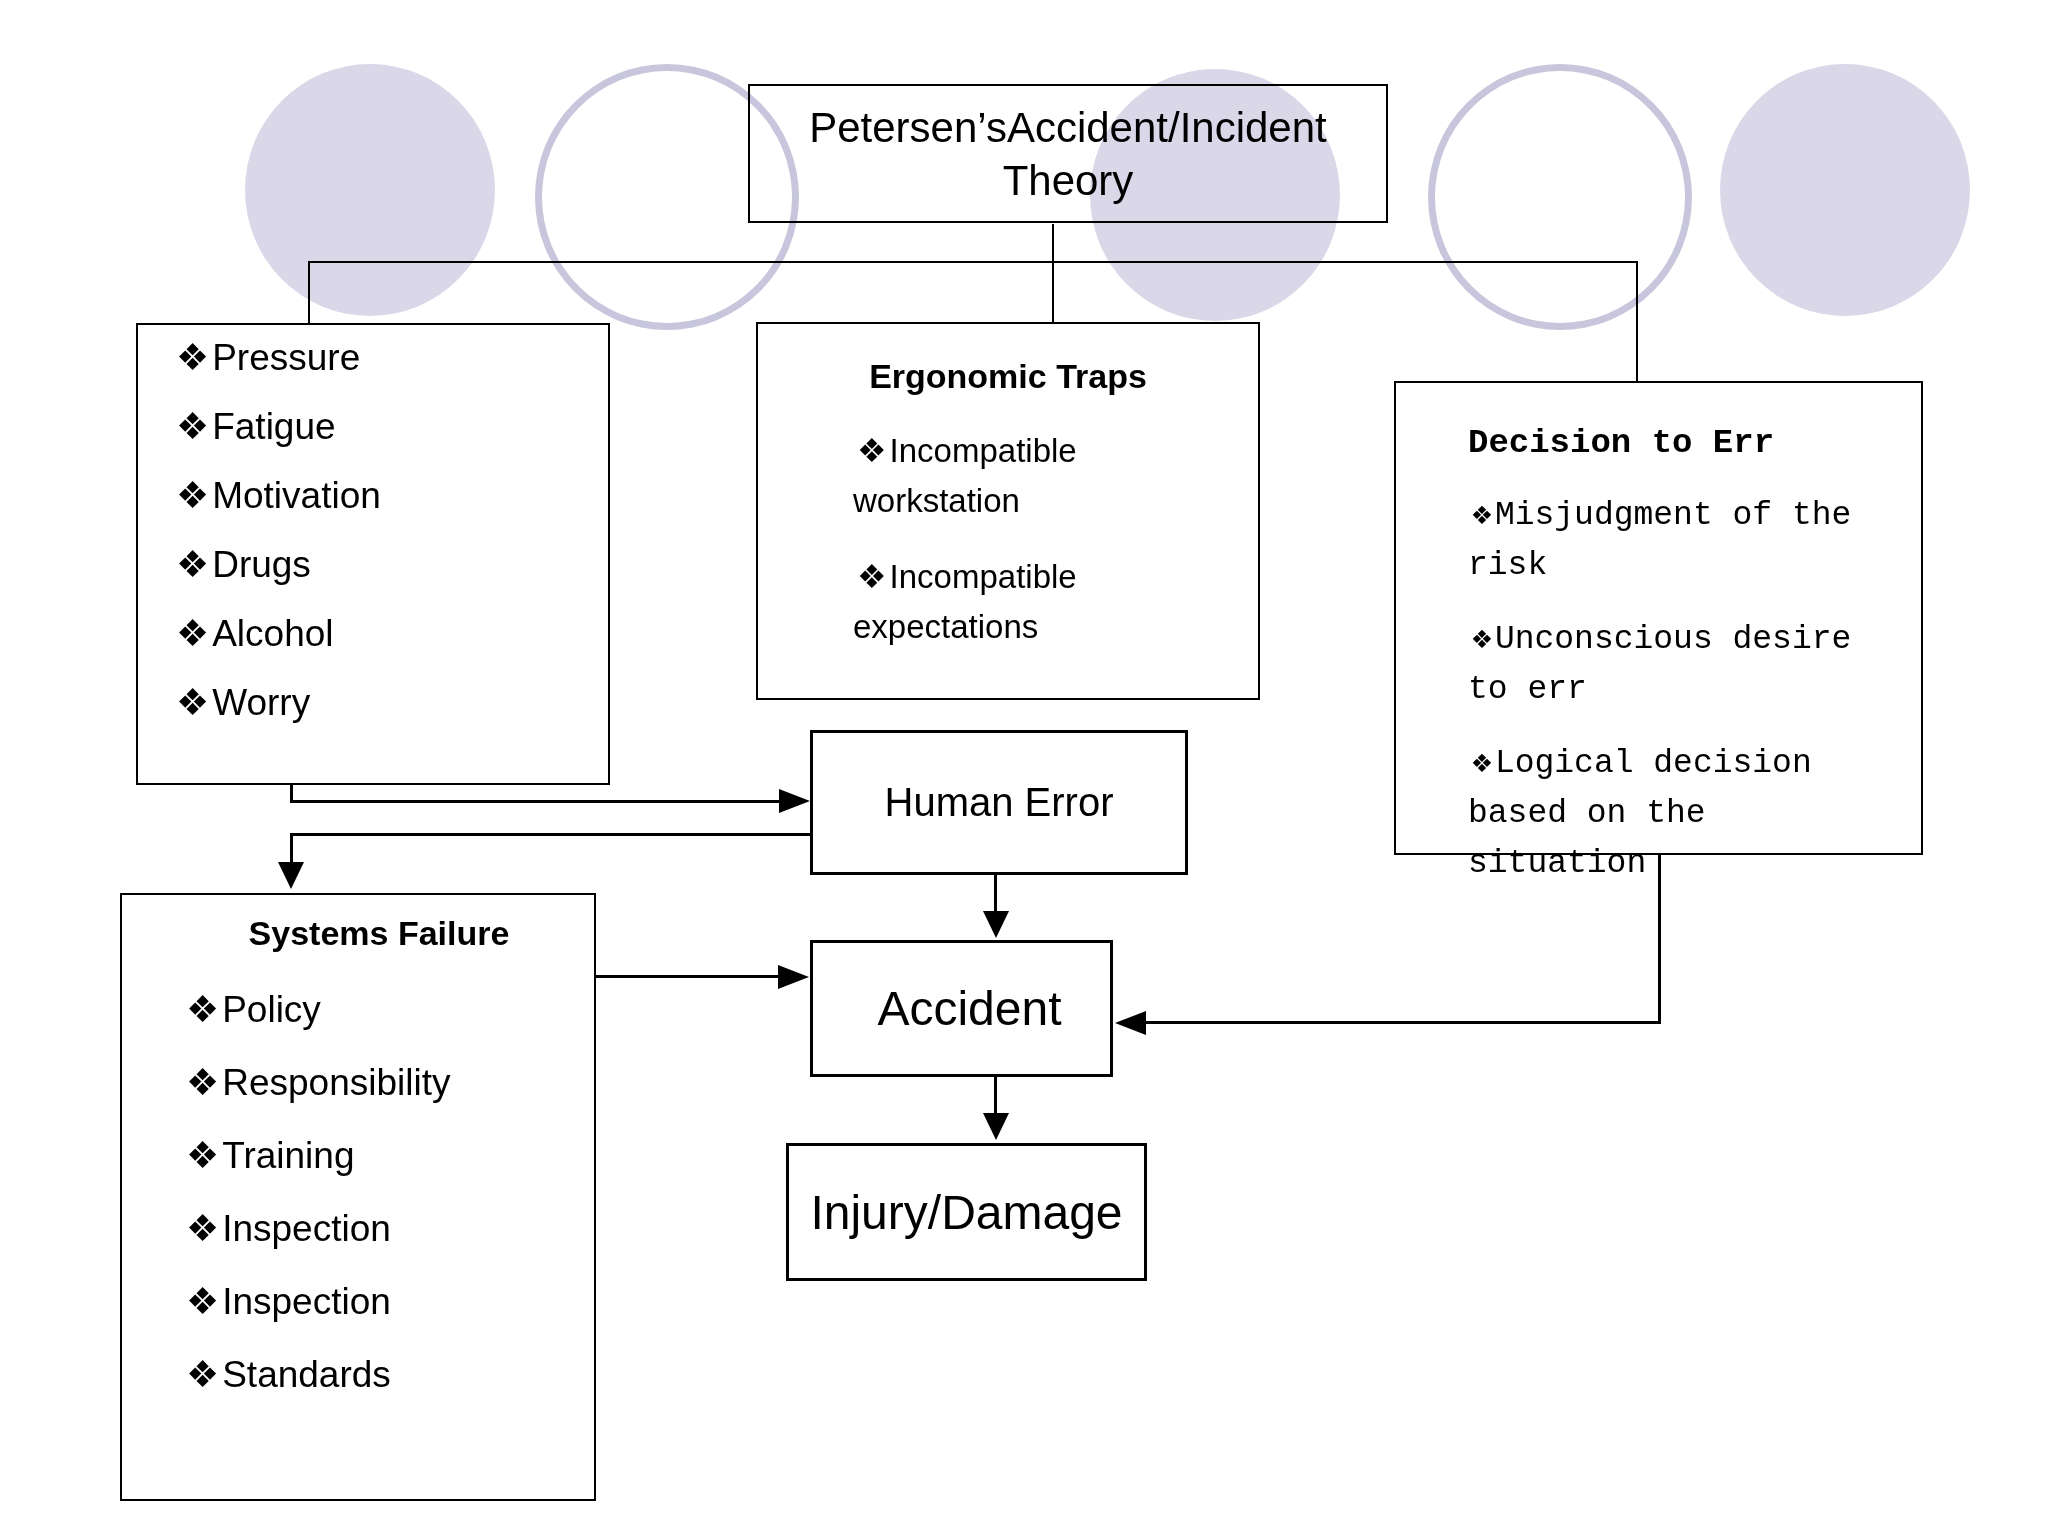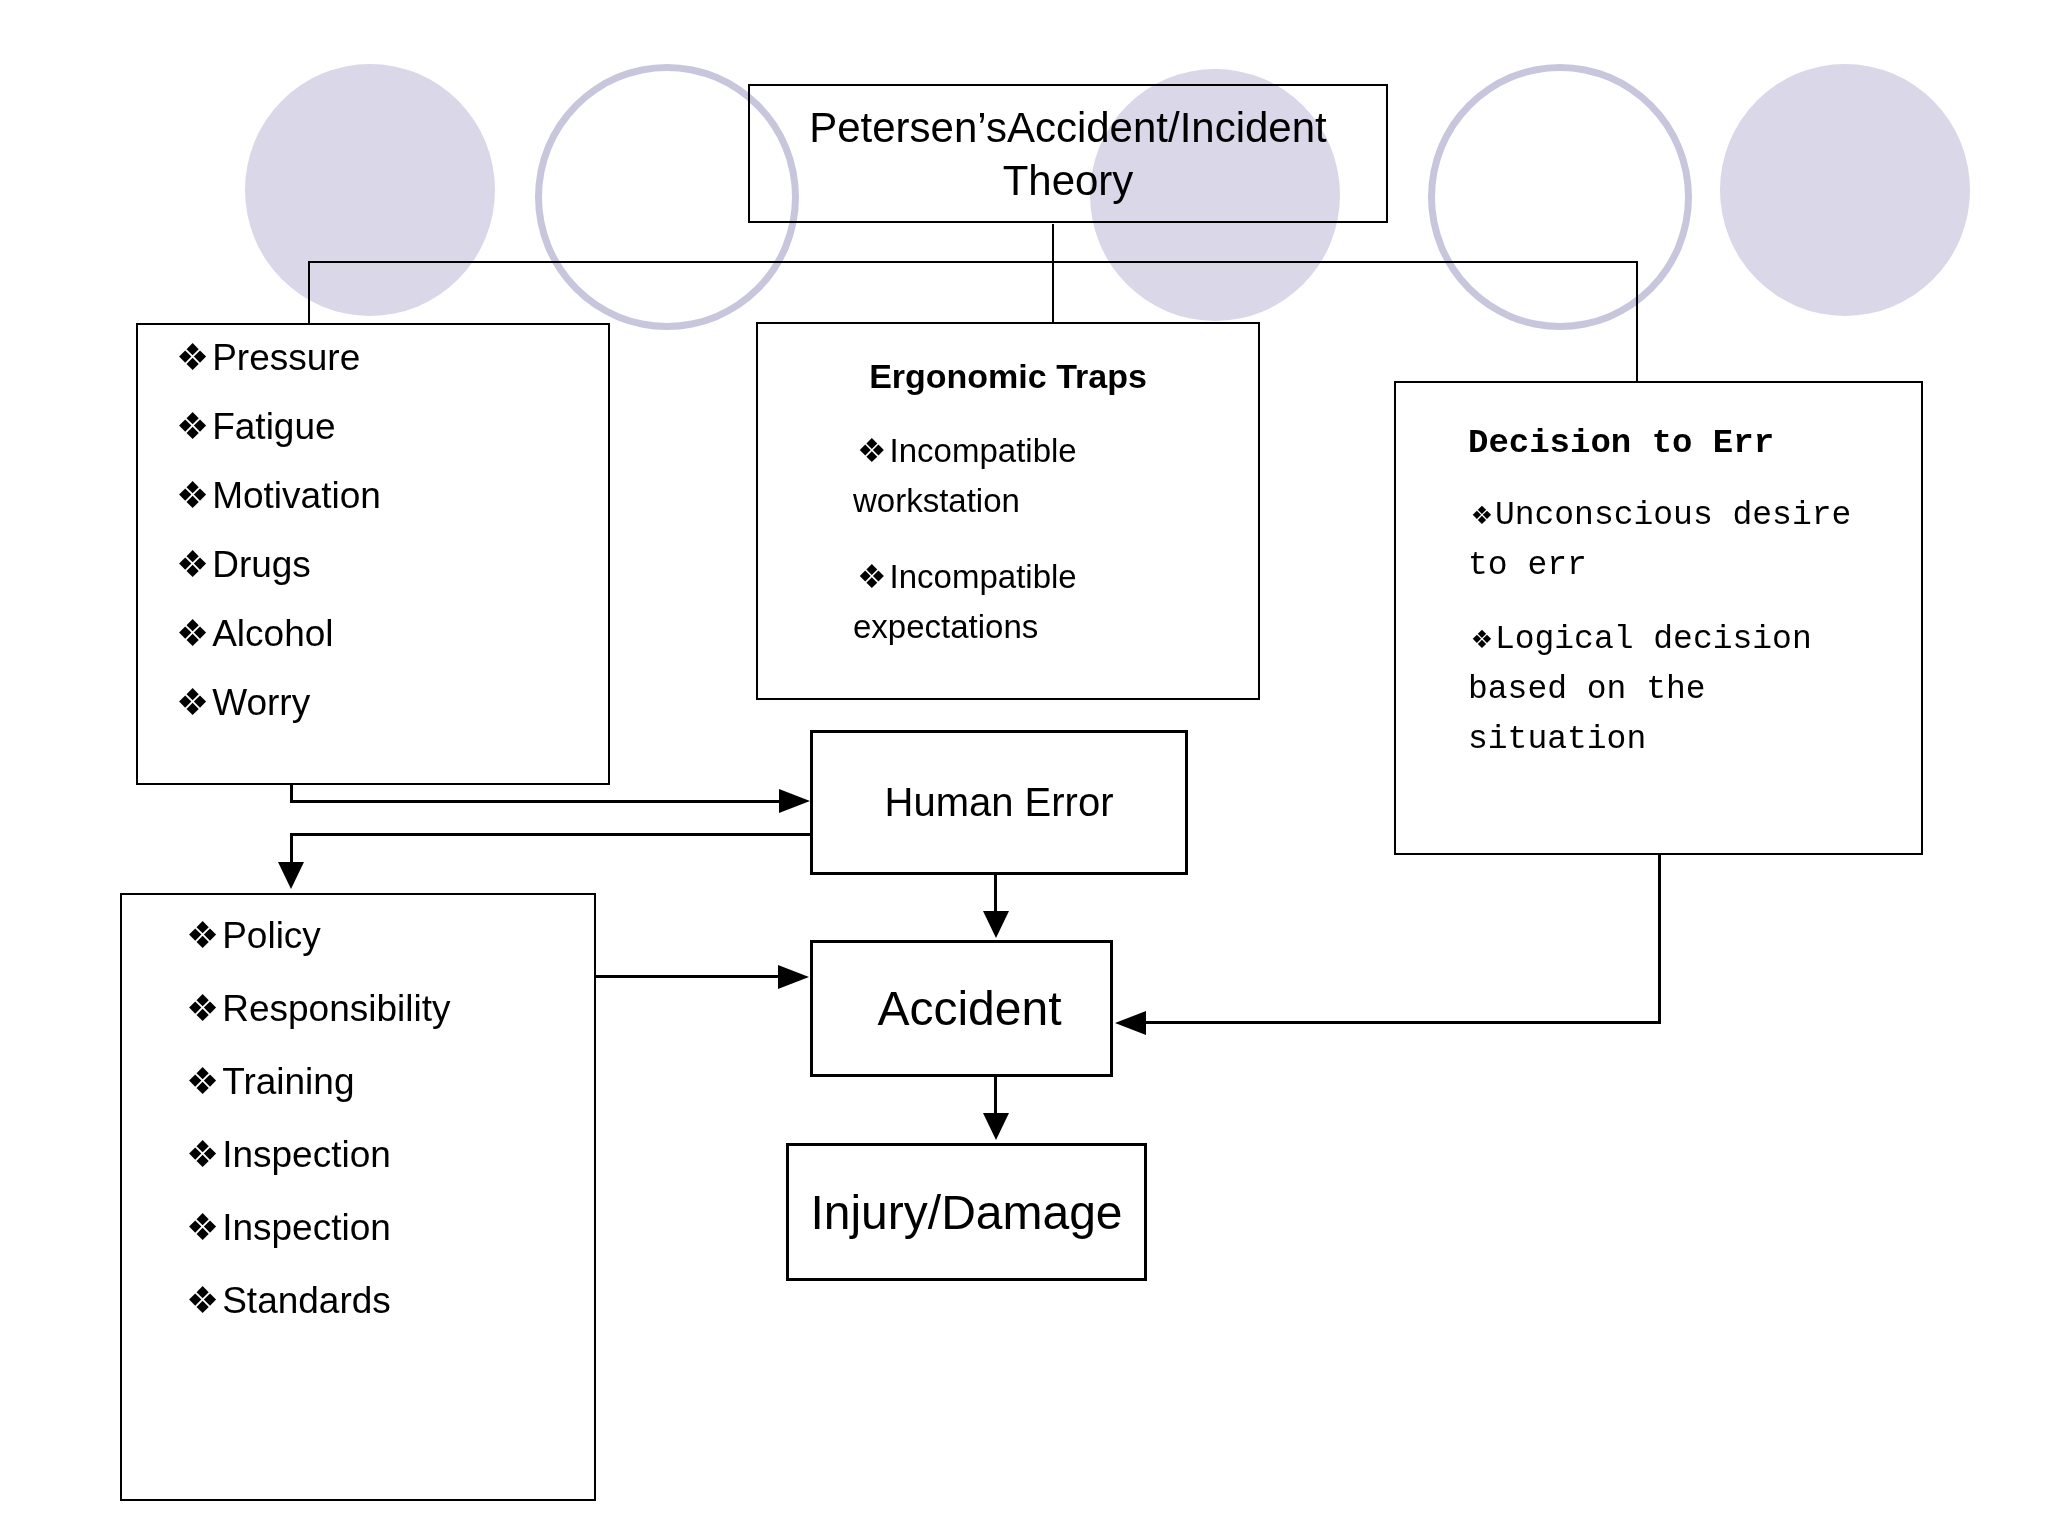--- a/index.html
+++ b/index.html
@@ -108,29 +108,32 @@
       <div class="item"><span class="blt">❖</span><span>Incompatible
 workstation</span></div>
       <div class="item"><span class="blt">❖</span><span>Incompatible
 expectations</span></div>
     </div>
   </div>
 
   <div class="box decision-box" style="left:1394px;top:381px;width:529px;height:474px;font-family:Liberation Mono, monospace;">
     <div class="box-title">Decision to Err</div>
     <div class="items">
+      <div class="item"><span class="blt">❖</span><span>Misjudgment of the
+risk</span></div>
       <div class="item"><span class="blt">❖</span><span>Unconscious desire
 to err</span></div>
       <div class="item"><span class="blt">❖</span><span>Logical decision
 based on the
 situation</span></div>
     </div>
   </div>
 
   <div class="box sf-box" style="left:120px;top:893px;width:476px;height:608px;">
+    <div class="box-title">Systems Failure</div>
     <div class="items">
       <div class="item"><span class="blt">❖</span><span>Policy</span></div>
       <div class="item"><span class="blt">❖</span><span>Responsibility</span></div>
       <div class="item"><span class="blt">❖</span><span>Training</span></div>
       <div class="item"><span class="blt">❖</span><span>Inspection</span></div>
       <div class="item"><span class="blt">❖</span><span>Inspection</span></div>
       <div class="item"><span class="blt">❖</span><span>Standards</span></div>
     </div>
   </div>
 

